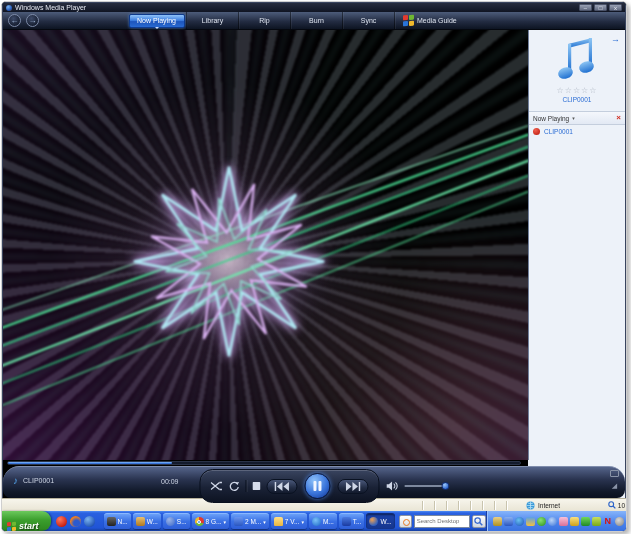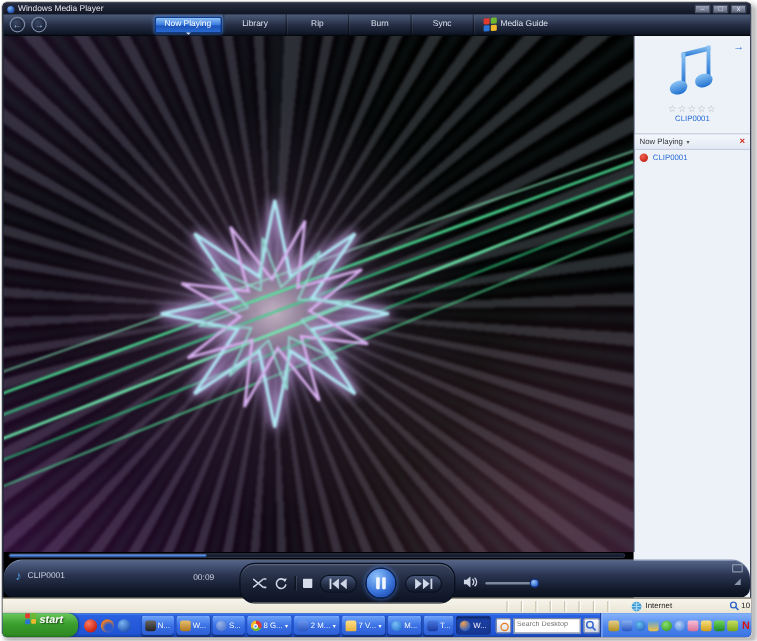--- a/index.html
+++ b/index.html
@@ -124,21 +124,21 @@
     display:flex; align-items:center; font-size:6.5px; color:#222; }
   .seps { position:absolute; left:420px; top:2px; display:flex; gap:11px; height:9px; }
   .seps i { width:1px; background:#c9c4ae; box-shadow:1px 0 0 #fff; }
   .zone { position:absolute; left:524px; display:flex; align-items:center; gap:3px; }
   .zoomind { position:absolute; right:1px; display:flex; align-items:center; gap:2px; color:#222; }
 
   
   .taskbar { position:absolute; left:0; top:509px; width:624px; height:20px;
     background:linear-gradient(#4f8df5,#2a61e0 10%,#2054d6 85%,#16409f);
     display:flex; align-items:center; }
-  .startbtn { height:20px; padding:0 12px 0 19px; display:flex; align-items:flex-start; gap:3px;
+  .startbtn { height:20px; padding:0 12px 0 5px; display:flex; align-items:flex-end; gap:3px;
     background:linear-gradient(#6cc95c,#3b9e2d 45%,#2f8a22 90%,#23701a);
     border-radius:0 9px 9px 0; box-shadow:1px 0 2px rgba(0,0,0,.4); }
   .startbtn .winlogo { margin:0; width:9px; height:9px; grid-template-columns:4px 4px; grid-template-rows:4px 4px; }
   .startbtn span { color:#fff; font-size:9px; font-style:italic; font-weight:bold;
     text-shadow:1px 1px 1px rgba(0,0,0,.5); }
   .ql { display:flex; align-items:center; gap:3px; padding:0 5px; }
   .qlico { width:11px; height:11px; border-radius:50%; }
   .ql-opera { background:radial-gradient(circle at 35% 30%, #ff7a60, #c81e10 75%); }
   .ql-fx { background:radial-gradient(circle at 60% 65%, #2a5ad0 30%, #f08020 65%, #d05510); }
   .ql-mp { background:radial-gradient(circle at 35% 30%, #7ab4f0, #1d4fb0 80%); }

